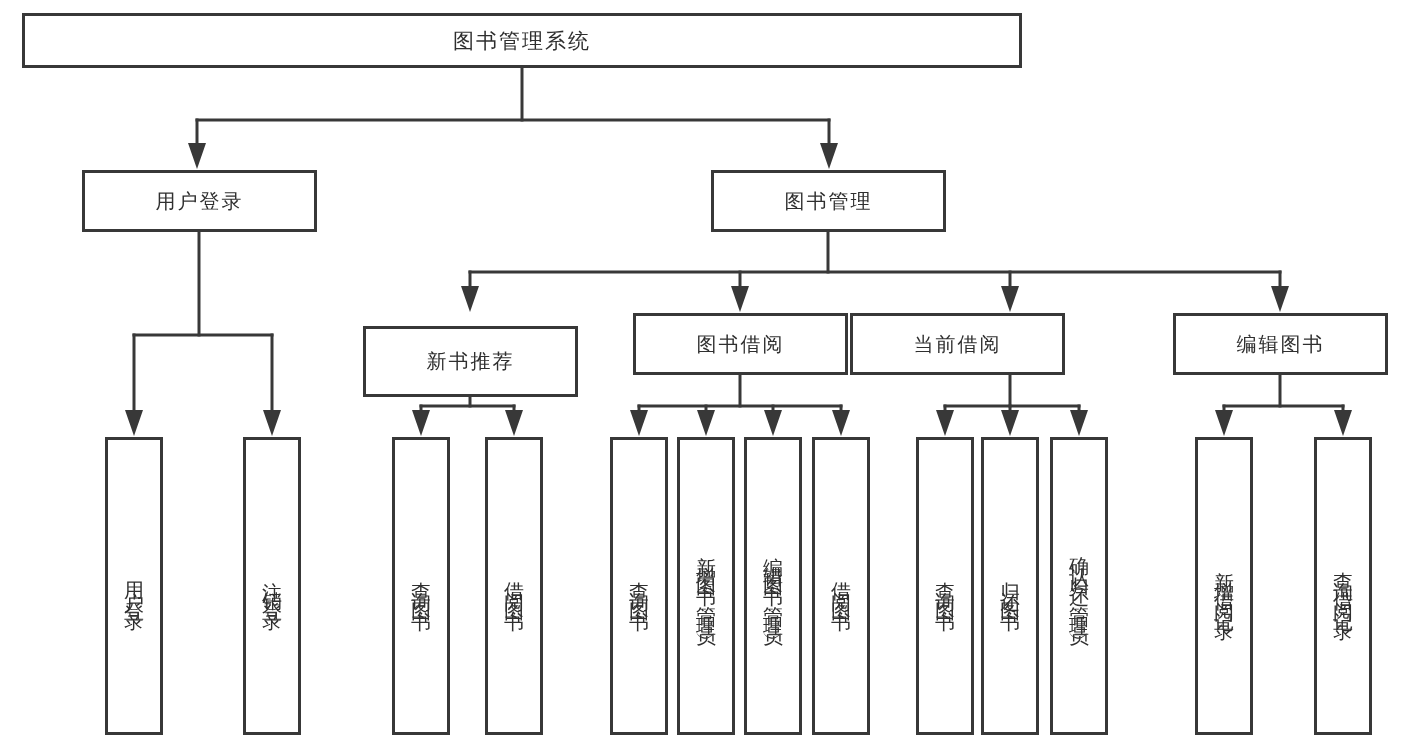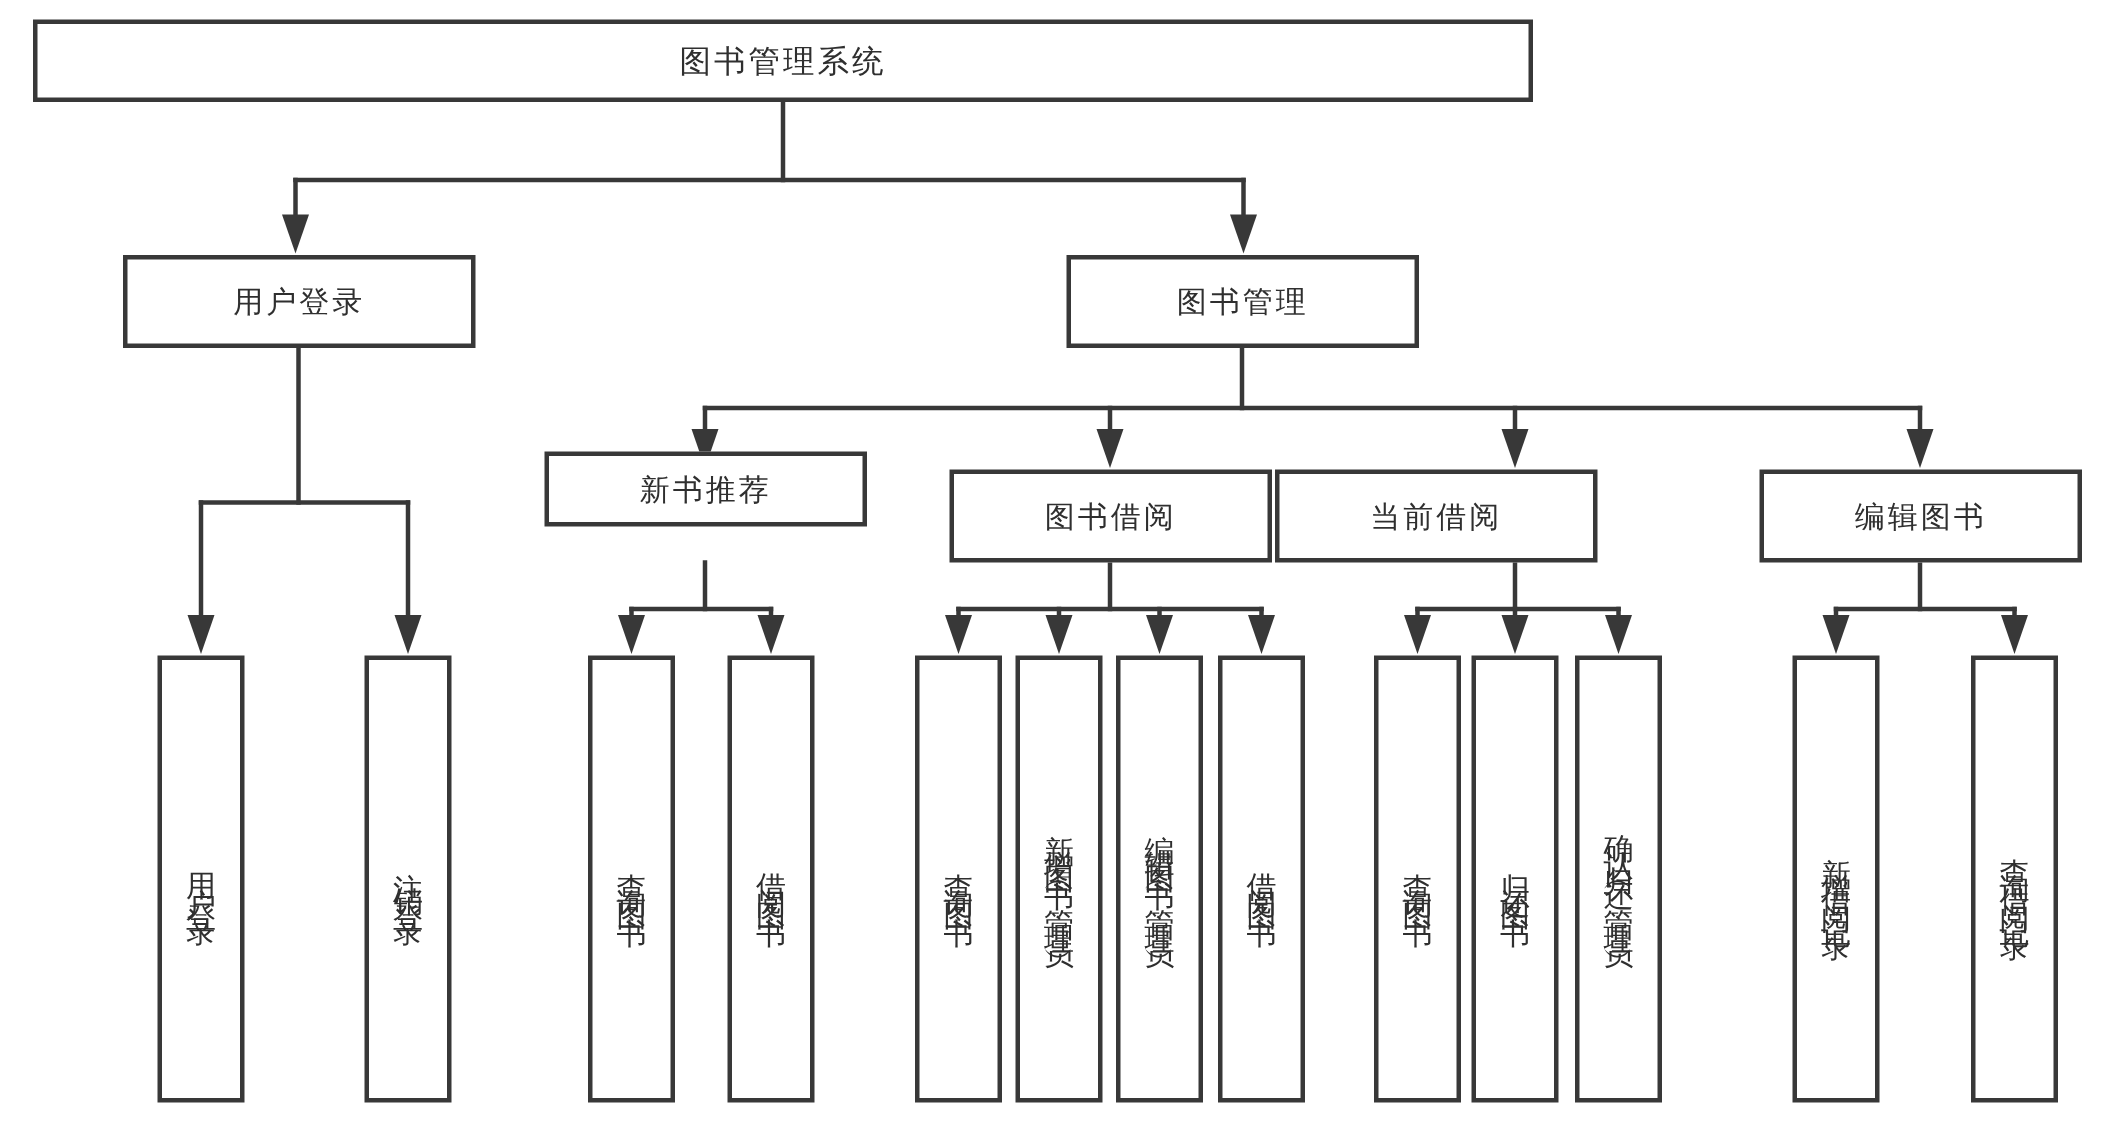--- a/index.html
+++ b/index.html
@@ -125,21 +125,21 @@
     <span>图书管理系统</span>
   </div>
 
   <div class="node h" style="left:82px; top:170px; width:235px; height:62px;">
     <span>用户登录</span>
   </div>
   <div class="node h" style="left:711px; top:170px; width:235px; height:62px;">
     <span>图书管理</span>
   </div>
 
-  <div class="node h" style="left:363px; top:301px; width:215px; height:50px;">
+  <div class="node h" style="left:363px; top:326px; width:215px; height:71px;">
     <span>新书推荐</span>
   </div>
   <div class="node h" style="left:633px; top:313px; width:215px; height:62px;">
     <span>图书借阅</span>
   </div>
   <div class="node h" style="left:850px; top:313px; width:215px; height:62px;">
     <span>当前借阅</span>
   </div>
   <div class="node h" style="left:1173px; top:313px; width:215px; height:62px;">
     <span>编辑图书</span>

